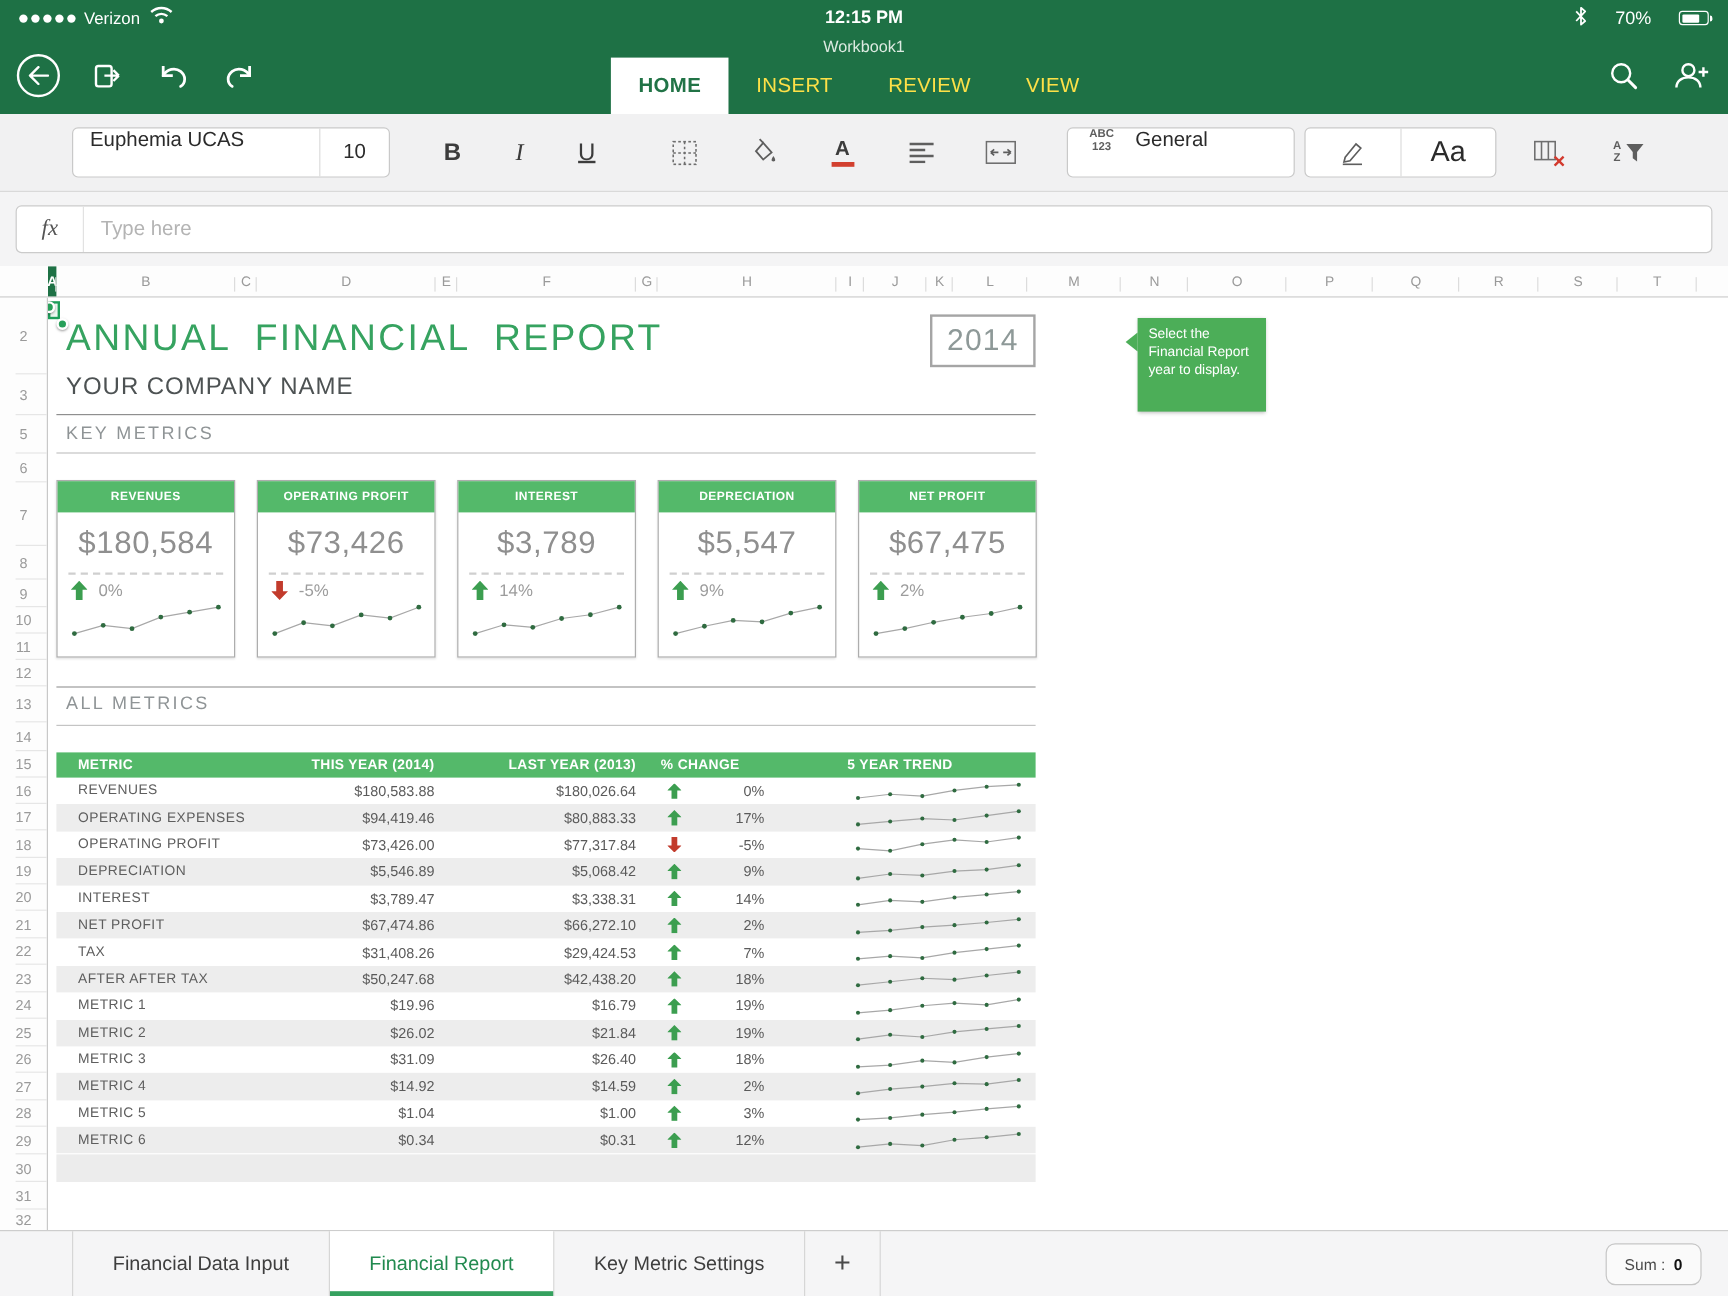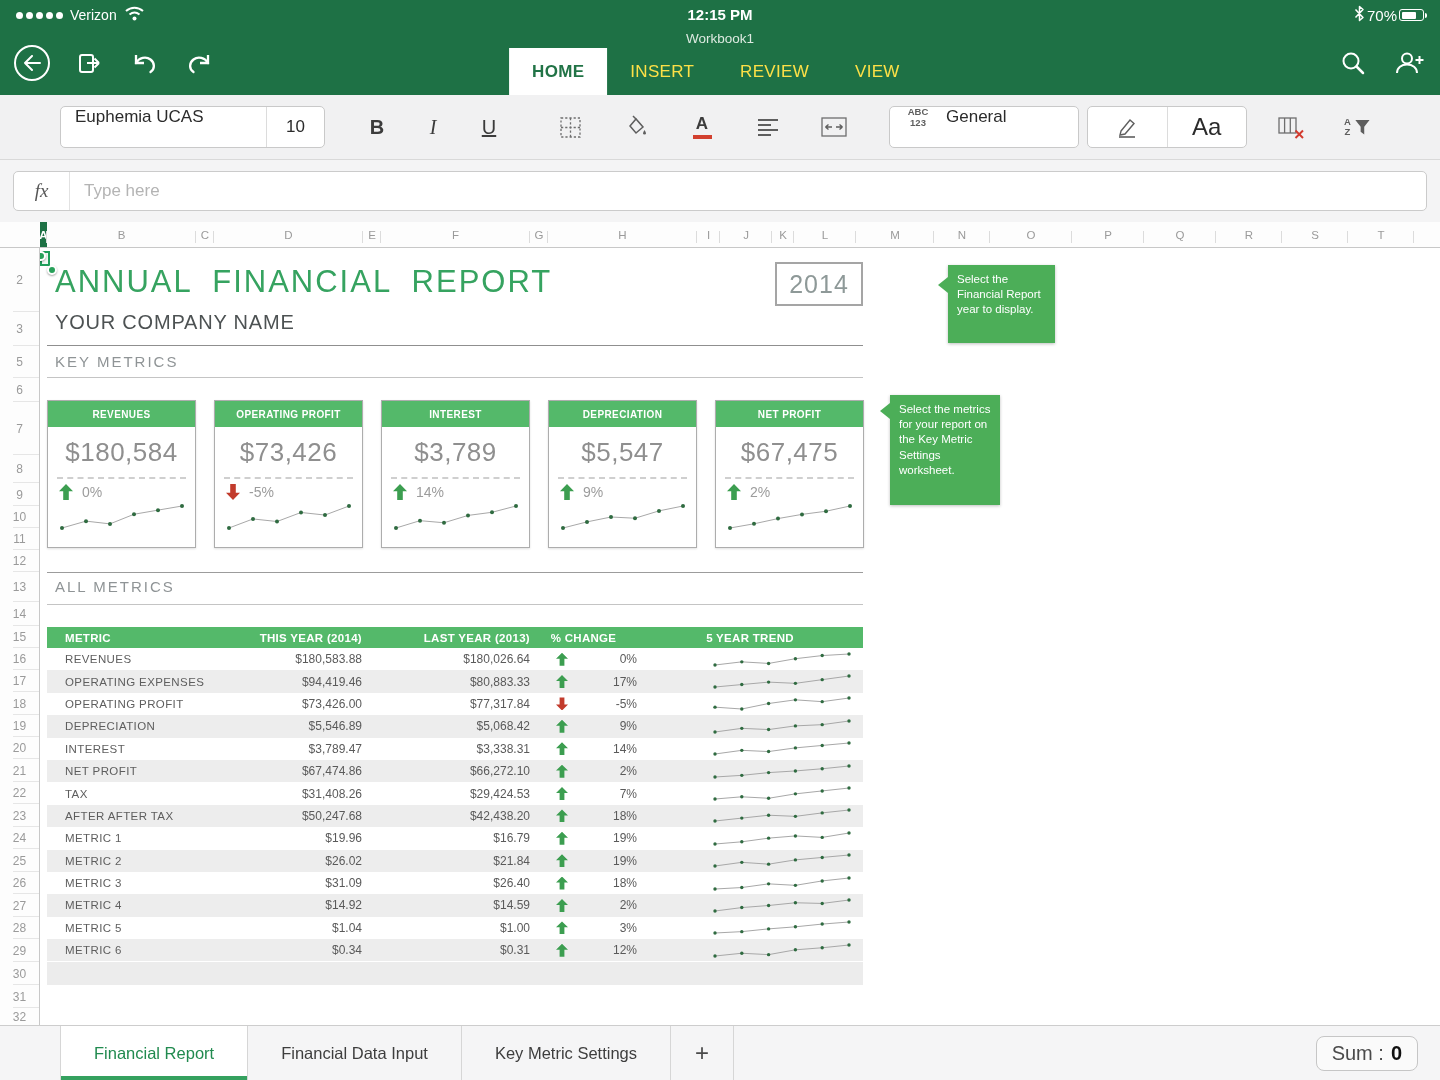--- a/index.html
+++ b/index.html
@@ -7,21 +7,21 @@
   body { overflow:hidden; font-family:"Liberation Sans","DejaVu Sans",sans-serif; background:#fff; }
   .screen { width:1440px; height:1080px; display:flex; flex-direction:column; }
 
   
   .statusbar { height:30px; background:#1E7145; color:#fff; display:flex; align-items:center; padding:0 16px; position:relative; flex:0 0 auto; }
   .sb-left { display:flex; align-items:center; gap:7px; z-index:2; }
   .dots { display:flex; gap:3px; }
   .dot { width:7px; height:7px; border-radius:50%; background:#fff; }
   .carrier { font-size:14px; }
   .sb-center { position:absolute; left:0; right:0; top:0; text-align:center; font-size:15px; font-weight:bold; line-height:30px; }
-  .sb-right { margin-left:auto; display:flex; align-items:center; gap:2px; font-size:15px; z-index:2;justify-content:center; }
+  .sb-right { margin-left:auto; display:flex; align-items:center; gap:23px; font-size:15px; z-index:2;justify-content:center; }
   .battery { width:25px; height:12px; border:1px solid #fff; border-radius:3px; position:relative; padding:1.5px; }
   .battery-fill { height:100%; width:70%; background:#fff; border-radius:1px; }
   .battery-tip { position:absolute; right:-4px; top:3px; width:2.5px; height:5px; background:#fff; border-radius:0 2px 2px 0; }
 
   
   .ribbon { height:65px; background:#1E7145; position:relative; flex:0 0 auto; }
   .workbook-title { position:absolute; top:1px; width:100%; text-align:center; color:#DDEAE1; font-size:13.5px; }
   .ribbon-left { position:absolute; left:14px; top:0; height:100%; display:flex; align-items:center; gap:28px; }
   .icon-btn { display:flex; align-items:center; justify-content:center; }
   .back-circle { width:36px; height:36px; border:2px solid #fff; border-radius:50%; }
@@ -125,21 +125,21 @@
   .sel-handle.h2 { left:5px; top:12px; }
 
   
   .tabbar { height:55px; background:#F5F5F6; border-top:1px solid #CDCDCD; display:flex; position:relative; flex:0 0 auto; }
   .sheet-tabs { display:flex; margin-left:60px; height:100%; }
   .stab { display:flex; align-items:center; padding:0 33px; font-size:16.5px; color:#3E3E3E; border-right:1px solid #D6D6D6; position:relative; }
   .stab:first-child { border-left:1px solid #D6D6D6; }
   .stab.active { background:#fff; color:#218A4F; }
   .stab.active::after { content:''; position:absolute; left:0; right:0; bottom:0; height:4px; background:#35A15F; }
   .add-tab { width:63px; display:flex; align-items:center; justify-content:center; font-size:24px; color:#4A4A4A; border-right:1px solid #D6D6D6; }
-  .sum-badge { position:absolute; right:22px; top:10px; height:35px; border:1px solid #C6C6C6; border-radius:8px; background:#FAFAFA; display:flex; align-items:center; padding:12px 15px; font-size:20px; color:#4A4A4A; gap:7px; }
+  .sum-badge { position:absolute; right:22px; top:10px; height:35px; border:1px solid #C6C6C6; border-radius:8px; background:#FAFAFA; display:flex; align-items:center; padding:12px 15px; font-size:13px; color:#4A4A4A; gap:7px; }
   .sum-value { font-weight:bold; color:#111; }
 </style>
 </head>
 <body>
 
 <div class="screen">
 
   <div class="statusbar">
     <div class="sb-left">
       <div class="dots">
@@ -488,21 +488,20 @@
                 <circle cx="27" cy="20.80952380952381" r="2" fill="#2F6B40"></circle>
                 <circle cx="51" cy="15.571428571428571" r="2" fill="#2F6B40"></circle>
                 <circle cx="75" cy="11.38095238095238" r="2" fill="#2F6B40"></circle>
                 <circle cx="99" cy="8.238095238095234" r="2" fill="#2F6B40"></circle>
                 <circle cx="123" cy="3" r="2" fill="#2F6B40"></circle>
               </svg>
             </div>
   </div>
         </div>
 
-      <div class="callout callout-metrics">Select the metrics for your report on the Key Metric Settings worksheet.</div>
 
       <div class="hline" style="top:324px; background:#9C9C9C;"></div>
       <div class="sec-heading" style="top:330px;">ALL METRICS</div>
       <div class="hline" style="top:356px; background:#C4C4C4;"></div>
 
       <div class="mtable">
         <div class="mtable-head">
           <div class="th th-name">METRIC</div>
           <div class="th th-ty">THIS YEAR (2014)</div>
           <div class="th th-ly">LAST YEAR (2013)</div>
@@ -792,22 +791,22 @@
   </div>
           </div>
       </div>
       <div class="table-footer"></div>
 
     </div>
   </div>
 
   <div class="tabbar">
     <div class="sheet-tabs">
+        <div class="stab">Financial Data Input</div>
         <div class="stab active">Financial Report</div>
-        <div class="stab">Financial Data Input</div>
         <div class="stab">Key Metric Settings</div>
         <div class="add-tab">+</div>
       </div>
     <div class="sum-badge">
       <span>Sum :</span>
       <span class="sum-value">0</span>
     </div>
   </div>
 
 </div>

